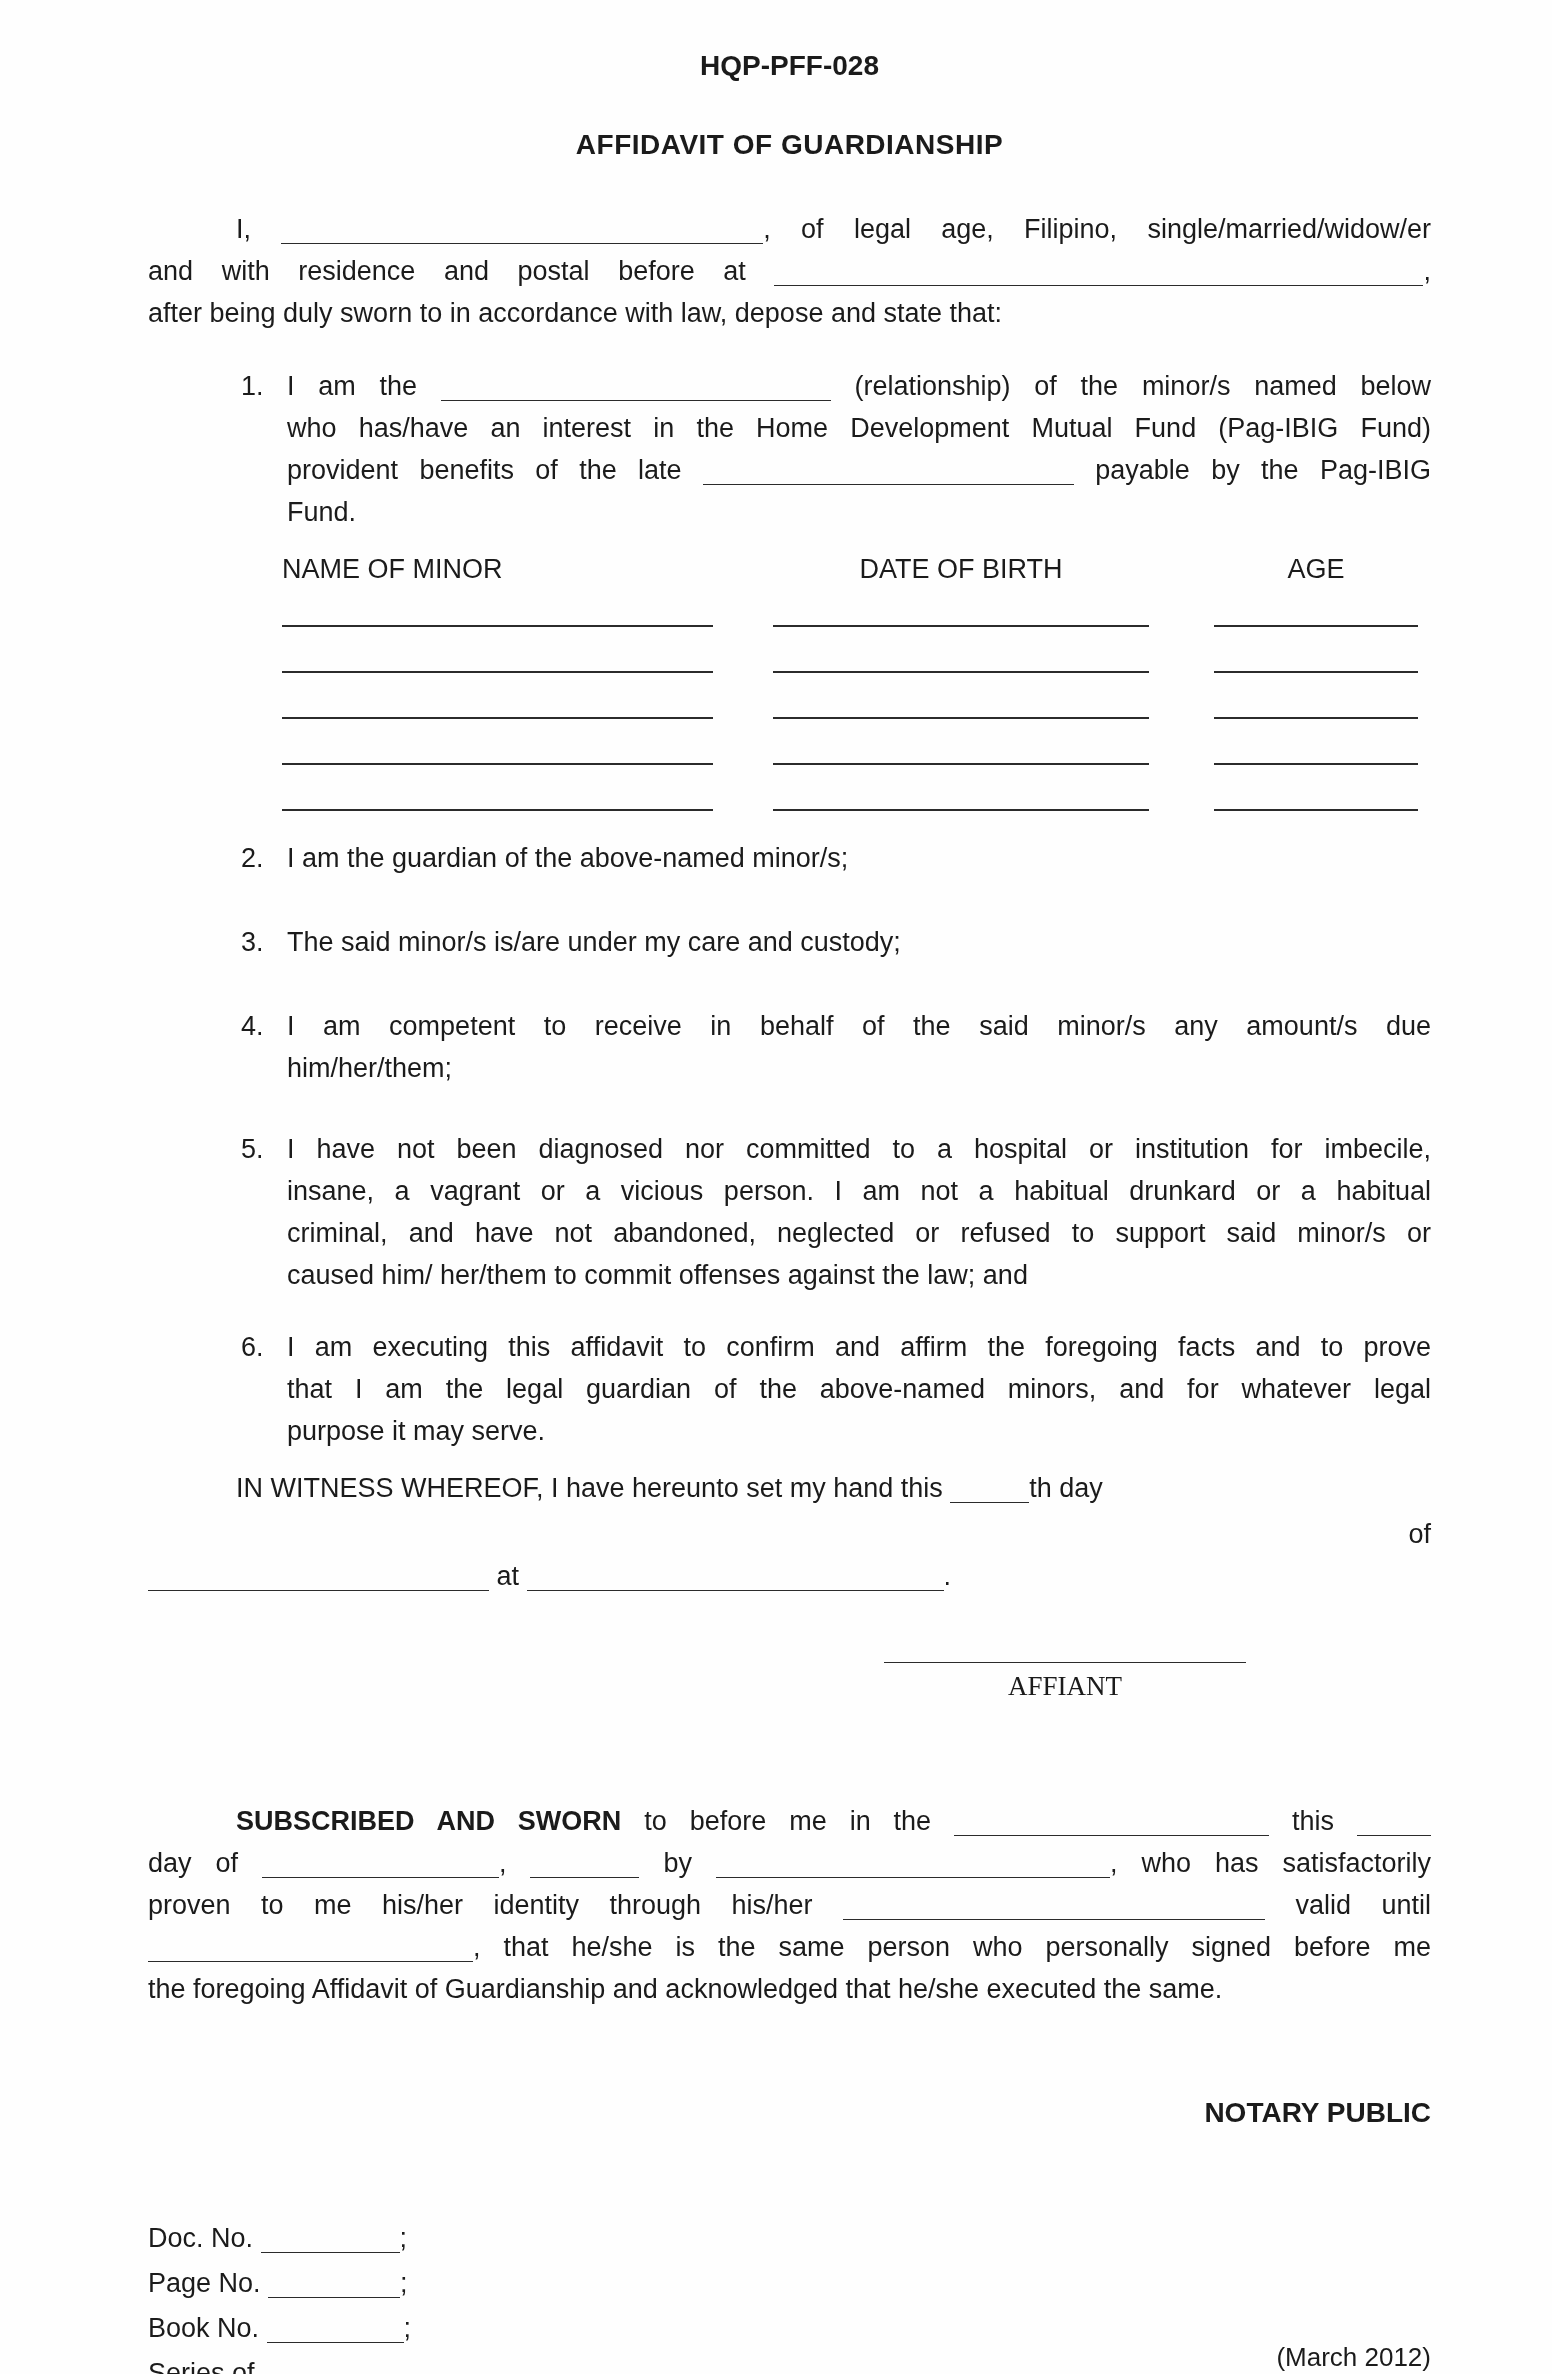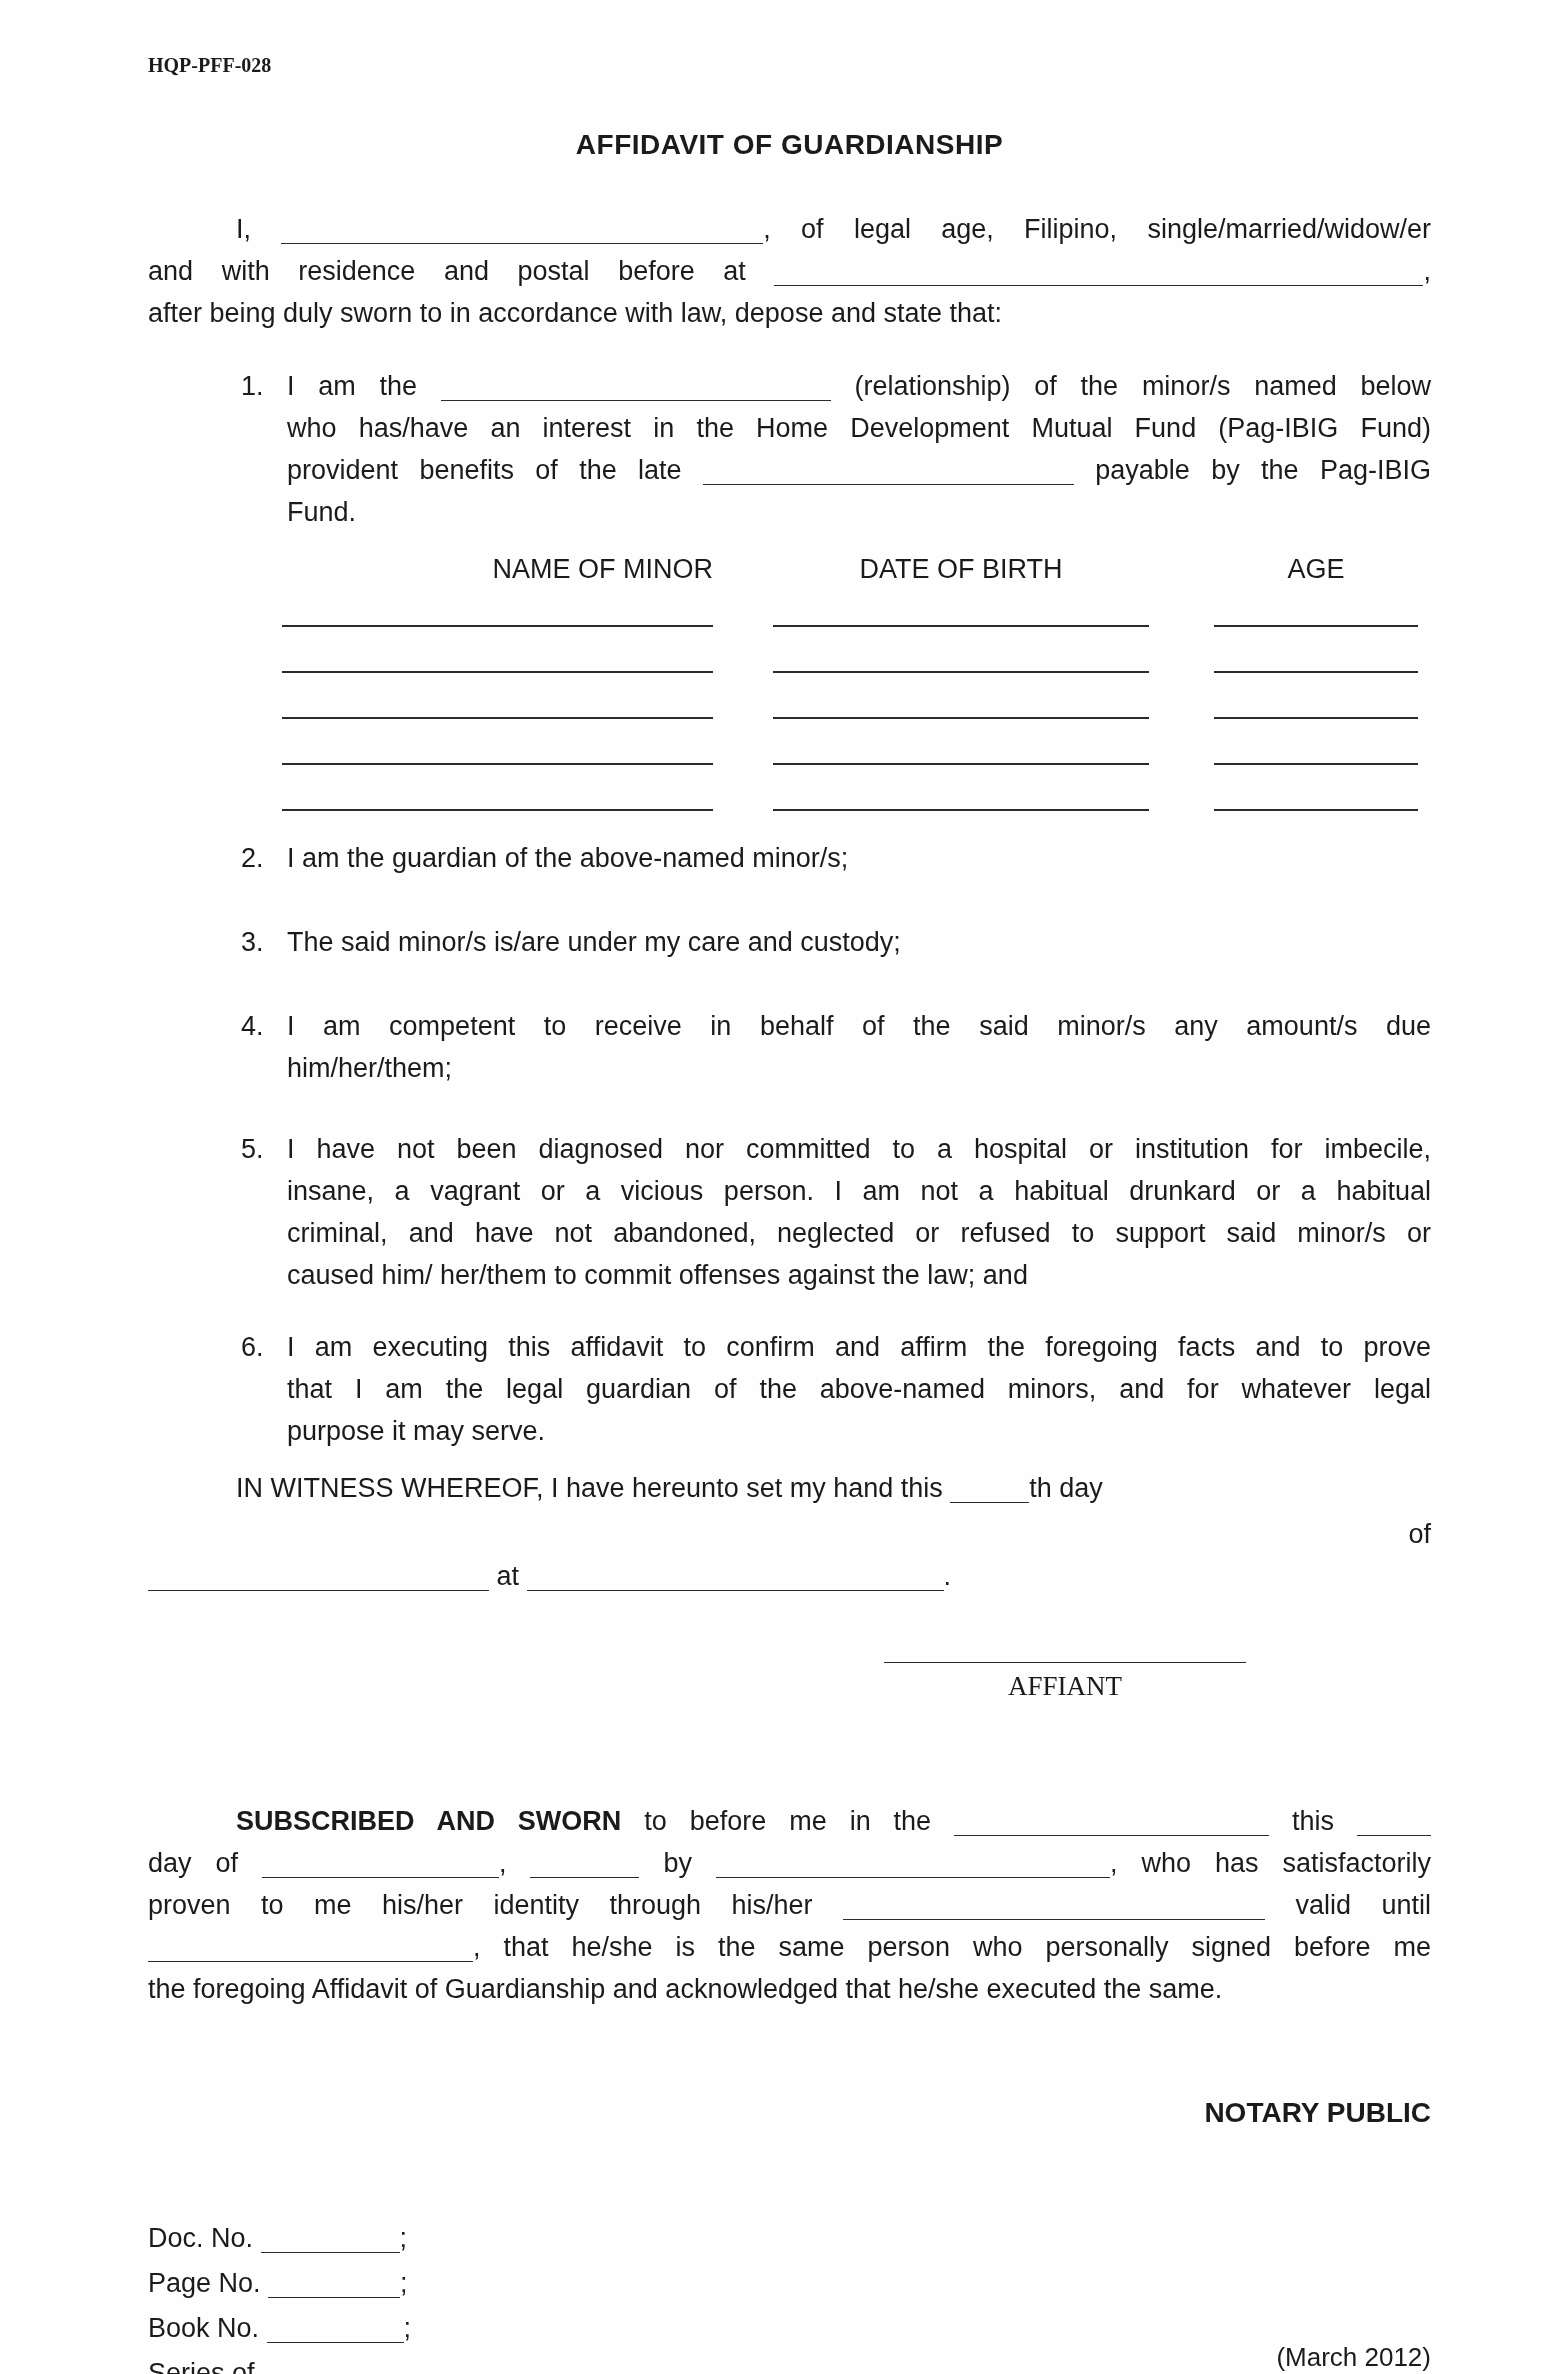--- a/index.html
+++ b/index.html
@@ -8,42 +8,42 @@
     position:relative;
     width:1553px; height:2375px;
     background:#fefefe;
     color:#1b1b1b;
     font-family:"Liberation Sans","DejaVu Sans",sans-serif;
     font-size:27px;
     line-height:42px;
     padding:48px 122px 35px 148px;
     overflow:hidden;
   }
-  .code { text-align:left; font-weight:bold; font-size:20px; line-height:35px;font-family:Liberation Serif, serif; }
+  .code { text-align:center; font-weight:bold; font-size:28px; line-height:35px; }
   .title { text-align:center; font-weight:bold; font-size:28px; line-height:37px; margin-top:43px; letter-spacing:0.5px; }
 
   .intro { margin-top:45px; }
   .jl { text-align:justify; text-align-last:justify; }
   .ll { text-align:left; }
   .ind { display:inline-block; width:88px; }
 
   .bl { display:inline-block; border-bottom:1.9px solid #2b2b2b; height:28px; vertical-align:-5.6px; }
 
   .item { position:relative; padding-left:139px; }
   .inum { position:absolute; left:93px; top:0; line-height:42px; }
   .mt-i1 { margin-top:31px; }
   .mt-i2 { margin-top:26px; }
   .mt-i3 { margin-top:42px; }
   .mt-i4 { margin-top:42px; }
   .mt-i5 { margin-top:39px; }
   .mt-i6 { margin-top:30px; }
 
   .minor-table { margin-top:20.4px; }
   .mt-head { display:flex; margin-left:134px; line-height:33px; }
-  .mt-head .h1 { width:431px; text-align:right; }
+  .mt-head .h1 { width:431px; text-align:left; }
   .mt-head .g1 { width:60px; }
   .mt-head .h2 { width:376px; text-align:center; }
   .mt-head .g2 { width:65px; }
   .mt-head .h3 { width:204px; text-align:center; }
   .mt-rows { margin-top:3.7px; }
   .mt-row { display:flex; margin-left:134px; height:46px; align-items:flex-end; }
   .mt-row.first { height:37px; }
   .mt-row .c1 { width:431px; border-bottom:2.8px solid #2b2b2b; height:0; }
   .mt-row .s1 { width:60px; }
   .mt-row .c2 { width:376px; border-bottom:2.8px solid #2b2b2b; height:0; }

